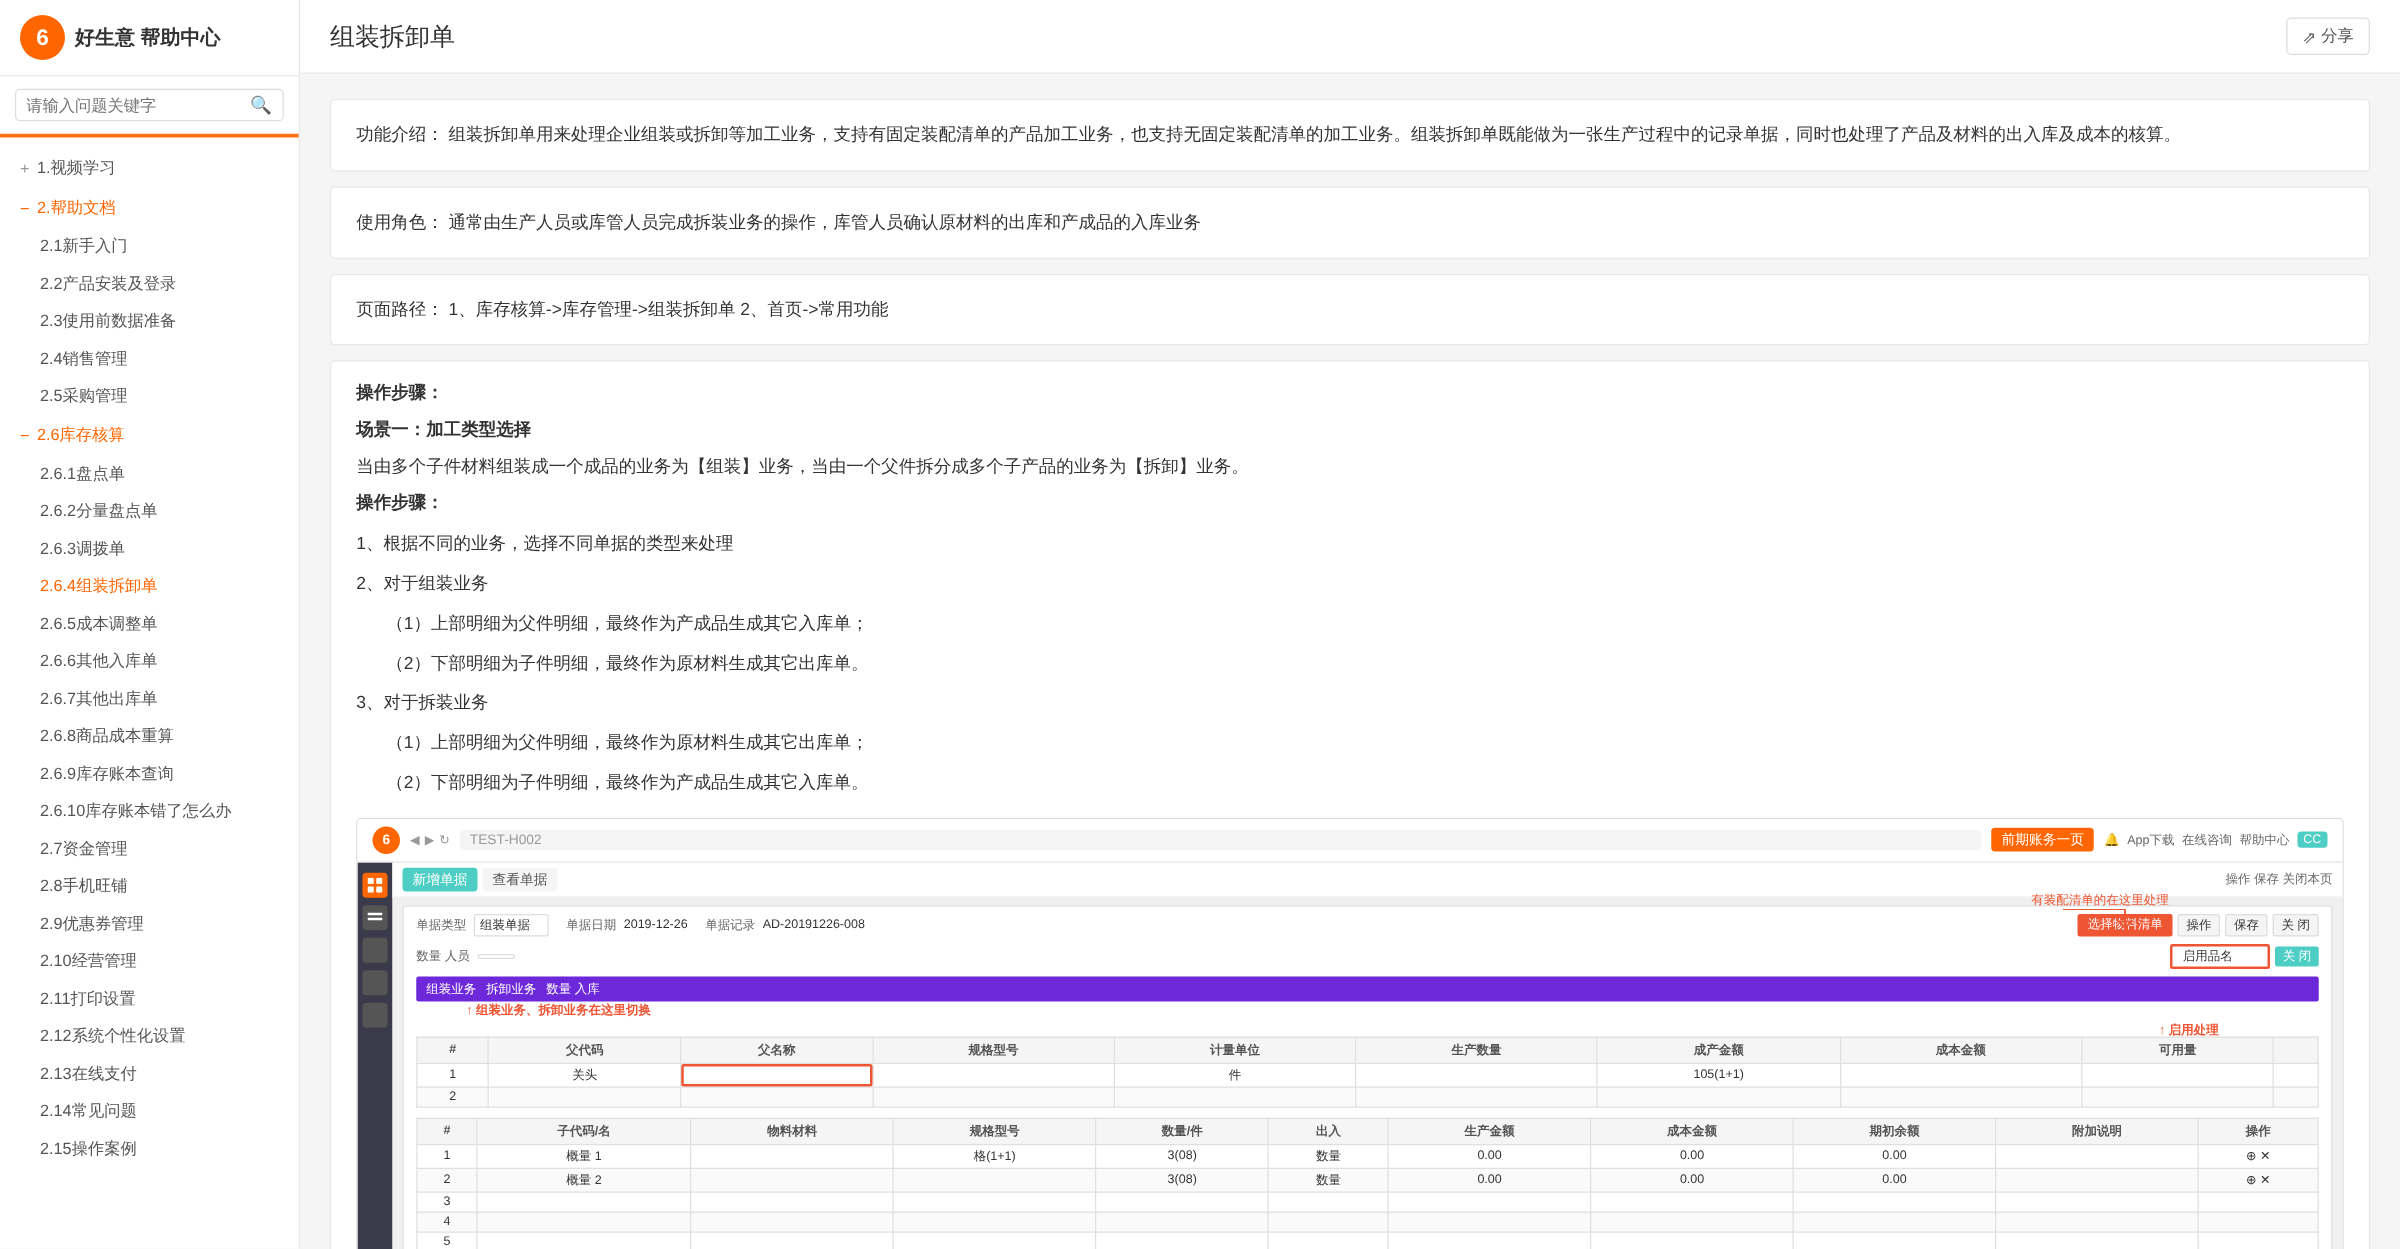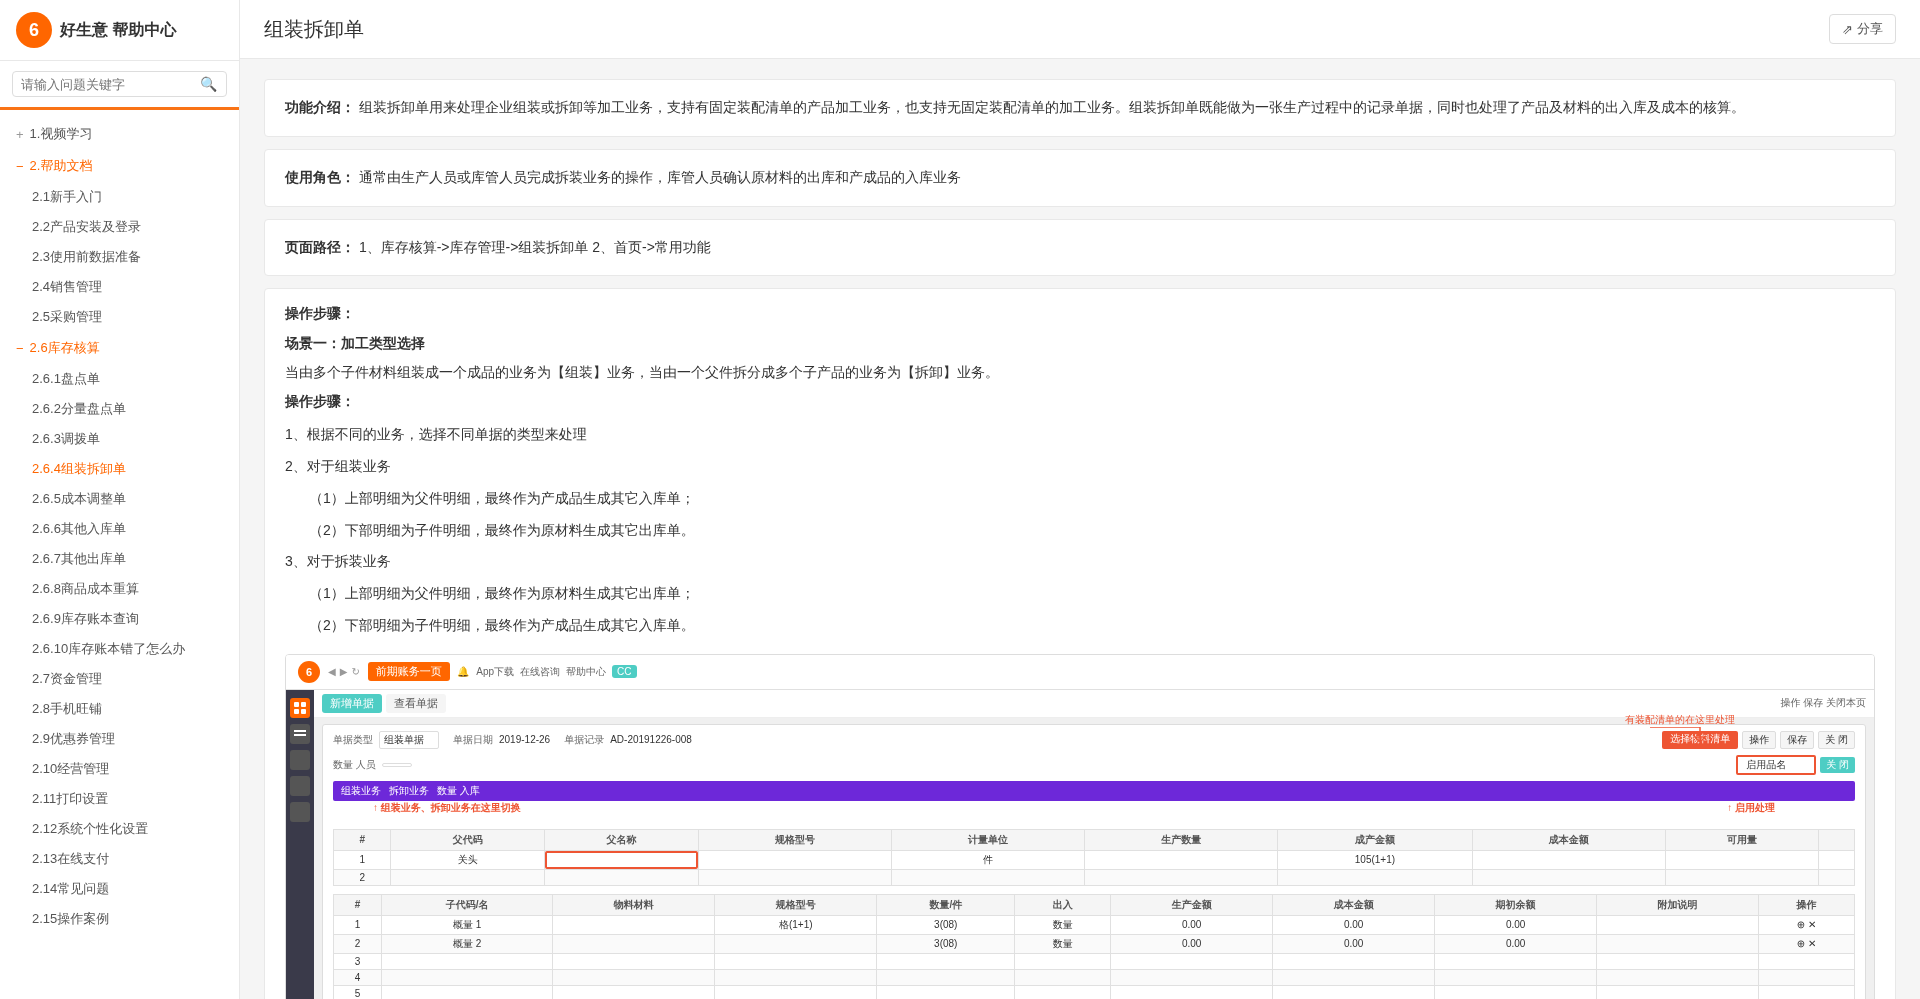--- a/index.html
+++ b/index.html
@@ -148,21 +148,21 @@
       border: 1px solid #e8e8e8;
       border-radius: 4px;
       padding: 16px 20px;
       margin-bottom: 12px;
       font-size: 14px;
       color: #333;
       line-height: 1.7;
     }
 
     .section-label {
-      font-weight: bold;
+      font-weight: normal;
     }
 
     .steps-section {
       background: #fff;
       border: 1px solid #e8e8e8;
       border-radius: 4px;
       padding: 16px 20px;
       margin-bottom: 12px;
     }
 
@@ -343,20 +343,21 @@
       <div class="screenshot-container">
         <div class="ss-wrapper" style="position:relative;">
 
           <div class="screenshot-header">
             <div class="ss-logo">6</div>
             <div style="display:flex;gap:4px;font-size:10px;color:#999;align-items:center;">
               <span>◀</span>
                 <span>▶</span>
                 <span>↻</span>
             </div>
+            <div class="ss-bar">TEST-H002</div>
             <div class="ss-orange-btn">前期账务一页</div>
             <div style="display:flex;gap:6px;font-size:10px;color:#666;align-items:center;">
               <span>🔔</span>
               <span>App下载</span>
               <span>在线咨询</span>
               <span>帮助中心</span>
               <span style="background:#4ecdc4;color:white;border-radius:3px;padding:1px 5px;">CC</span>
             </div>
           </div>
 
@@ -428,21 +429,21 @@
                   <div style="background:#6d28d9;padding:3px 8px;display:flex;align-items:center;gap:4px;border-radius:2px;">
                     <span style="color:white;font-size:10px;">组装业务</span>
                     <span style="color:white;font-size:10px;margin-left:4px;">拆卸业务</span>
                     <span style="color:white;font-size:10px;margin-left:4px;">数量 入库</span>
                   </div>
 
                   <div style="position:absolute;left:40px;top:20px;color:#e53;font-size:10px;font-weight:bold;white-space:nowrap;">
                     ↑ 组装业务、拆卸业务在这里切换
                   </div>
 
-                  <div style="position:absolute;right:80px;top:20px;color:#e53;font-size:10px;font-weight:bold;white-space:nowrap;">
+                  <div style="position:absolute;right:80px;top:36px;color:#e53;font-size:10px;font-weight:bold;white-space:nowrap;">
                     ↑ 启用处理
                   </div>
                 </div>
 
                 <div style="margin-top:28px;">
                   <table class="ss-table">
                     <thead>
                       <tr>
                         <th>#</th>
                         <th>父代码</th>

